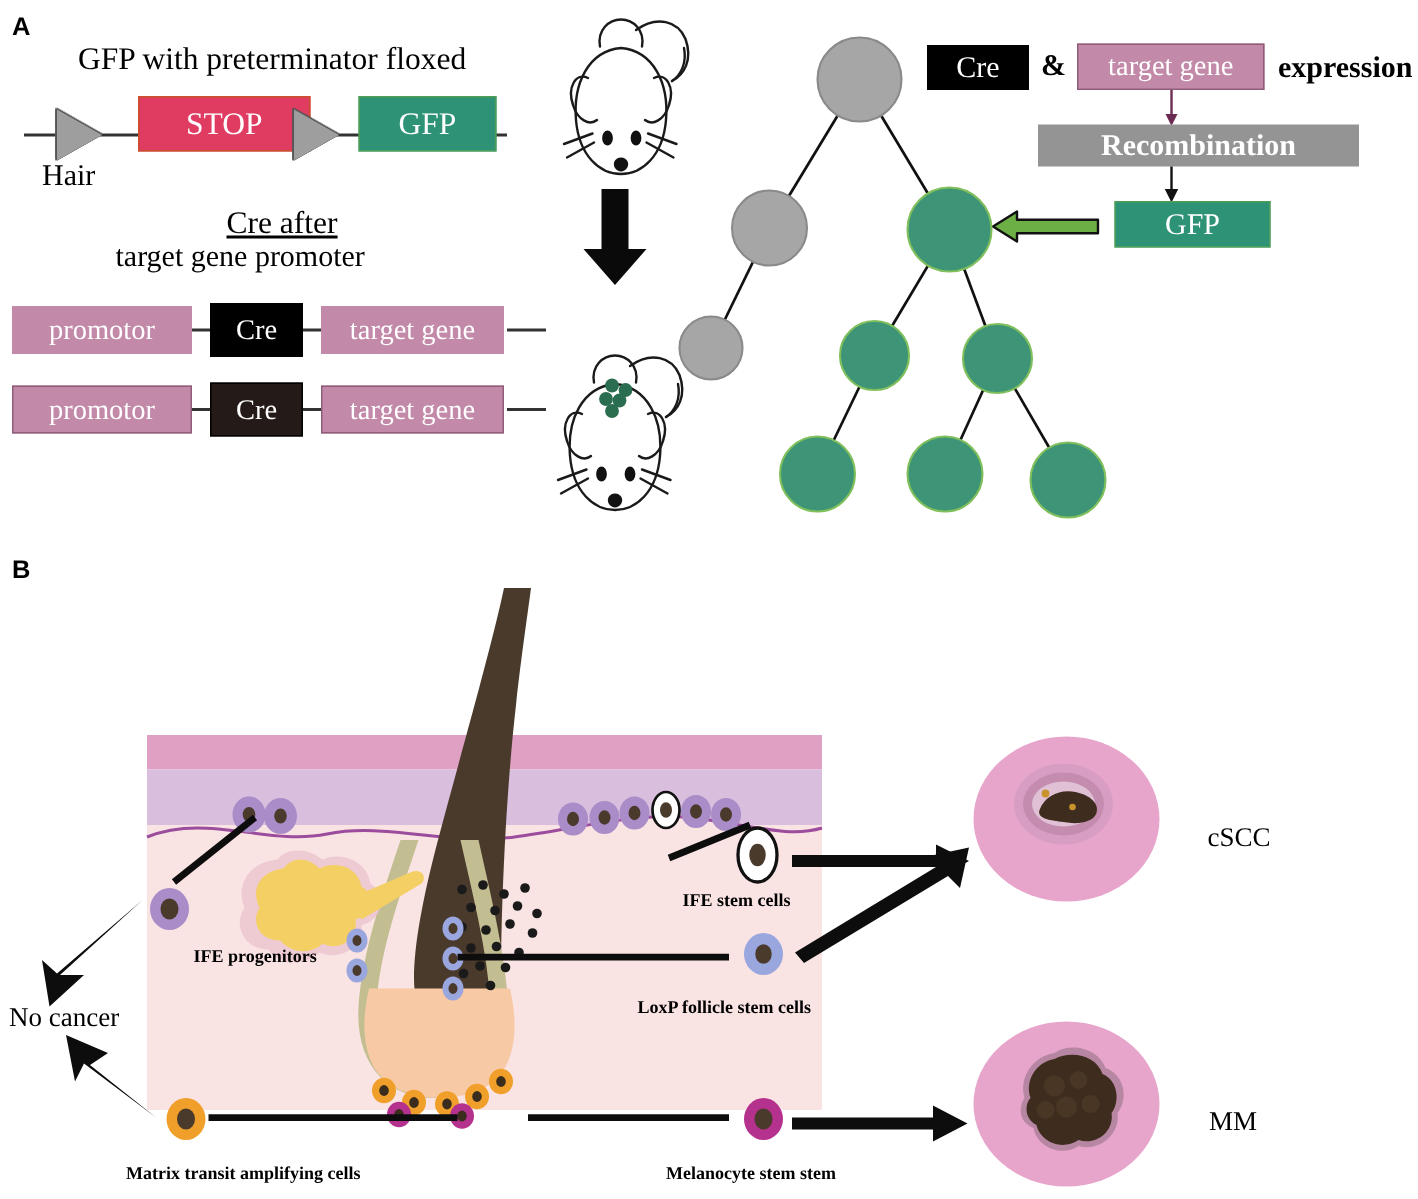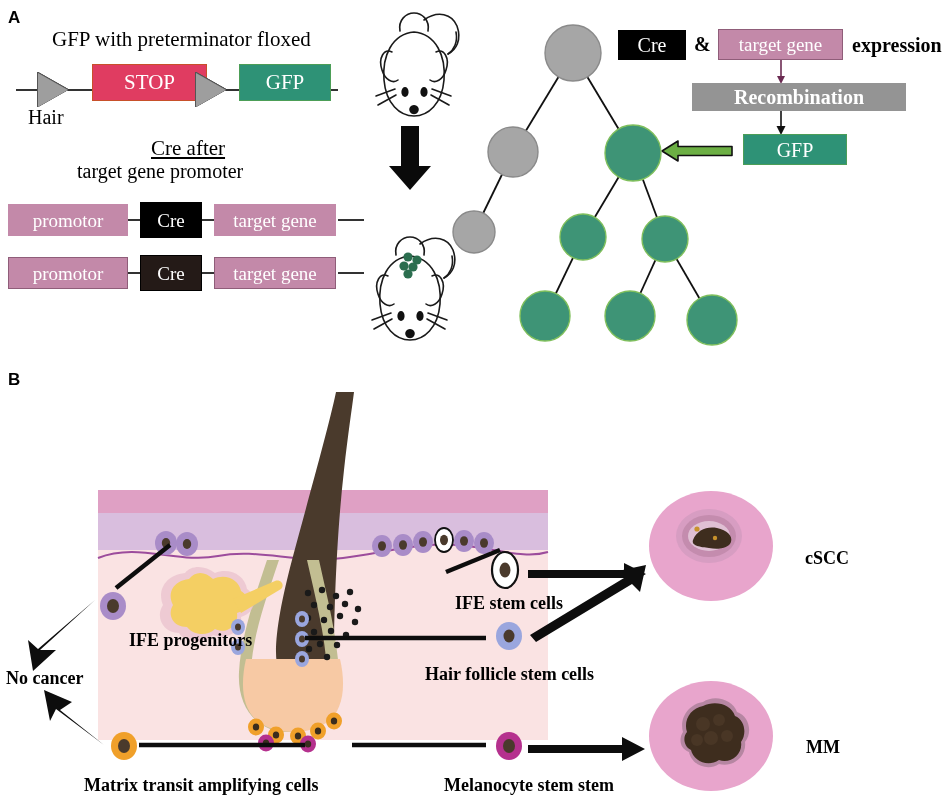--- a/index.html
+++ b/index.html
@@ -24,22 +24,22 @@
   .dna-line{background:#333;height:2px;}
   .conn{background:#333;height:2px;}
 
   
   .tri{width:0;height:0;border-left:30px solid #9E9E9E;
        border-top:17px solid transparent;border-bottom:17px solid transparent;}
   .tri-out{filter:drop-shadow(0.6px 0 0 #555) drop-shadow(-0.6px 0 0 #555)
            drop-shadow(0 0.6px 0 #555) drop-shadow(0 -0.6px 0 #555);}
 
   
-  .lbl{font-size:18px;color:#000;font-weight:bold;white-space:nowrap;}
-  .lbl-lg{font-size:18px;color:#000;font-weight:bold;white-space:nowrap;}
+  .lbl{font-size:12px;color:#000;font-weight:bold;white-space:nowrap;}
+  .lbl-lg{font-size:18px;color:#000;font-weight:normal;white-space:nowrap;}
 
   
   .skin-top{background:#DFA0C4;}
   .skin-epi{background:#D9BEDE;}
   .skin-derm{background:#FAE3E3;}
 
   svg{display:block;overflow:visible;}
 </style>
 </head>
 <body>
@@ -345,18 +345,18 @@
     <circle cx="58" cy="46" r="7"></circle>
       <circle cx="74" cy="42" r="6"></circle>
       <circle cx="66" cy="60" r="7"></circle>
     <circle cx="82" cy="58" r="6"></circle>
       <circle cx="52" cy="62" r="6"></circle>
   </g>
 </svg>
 
 <div class="abs lbl" style="left:112px;top:630px;margin-left:17px;">IFE progenitors</div>
 <div class="abs lbl" style="left:455px;top:593px;">IFE stem cells</div>
-<div class="abs lbl" style="left:425px;top:664px;">Hair follicle stem cells</div>
+<div class="abs lbl" style="left:425px;top:664px;">LoxP follicle stem cells</div>
 <div class="abs lbl" style="left:65px;top:775px;margin-left:19px;">Matrix transit amplifying cells</div>
 <div class="abs lbl" style="left:444px;top:775px;">Melanocyte stem stem</div>
 <div class="abs lbl-lg" style="left:6px;top:668px;">No cancer</div>
 <div class="abs lbl-lg" style="left:805px;top:548px;">cSCC</div>
 <div class="abs lbl-lg" style="left:806px;top:737px;">MM</div>
 
 </body></html>

